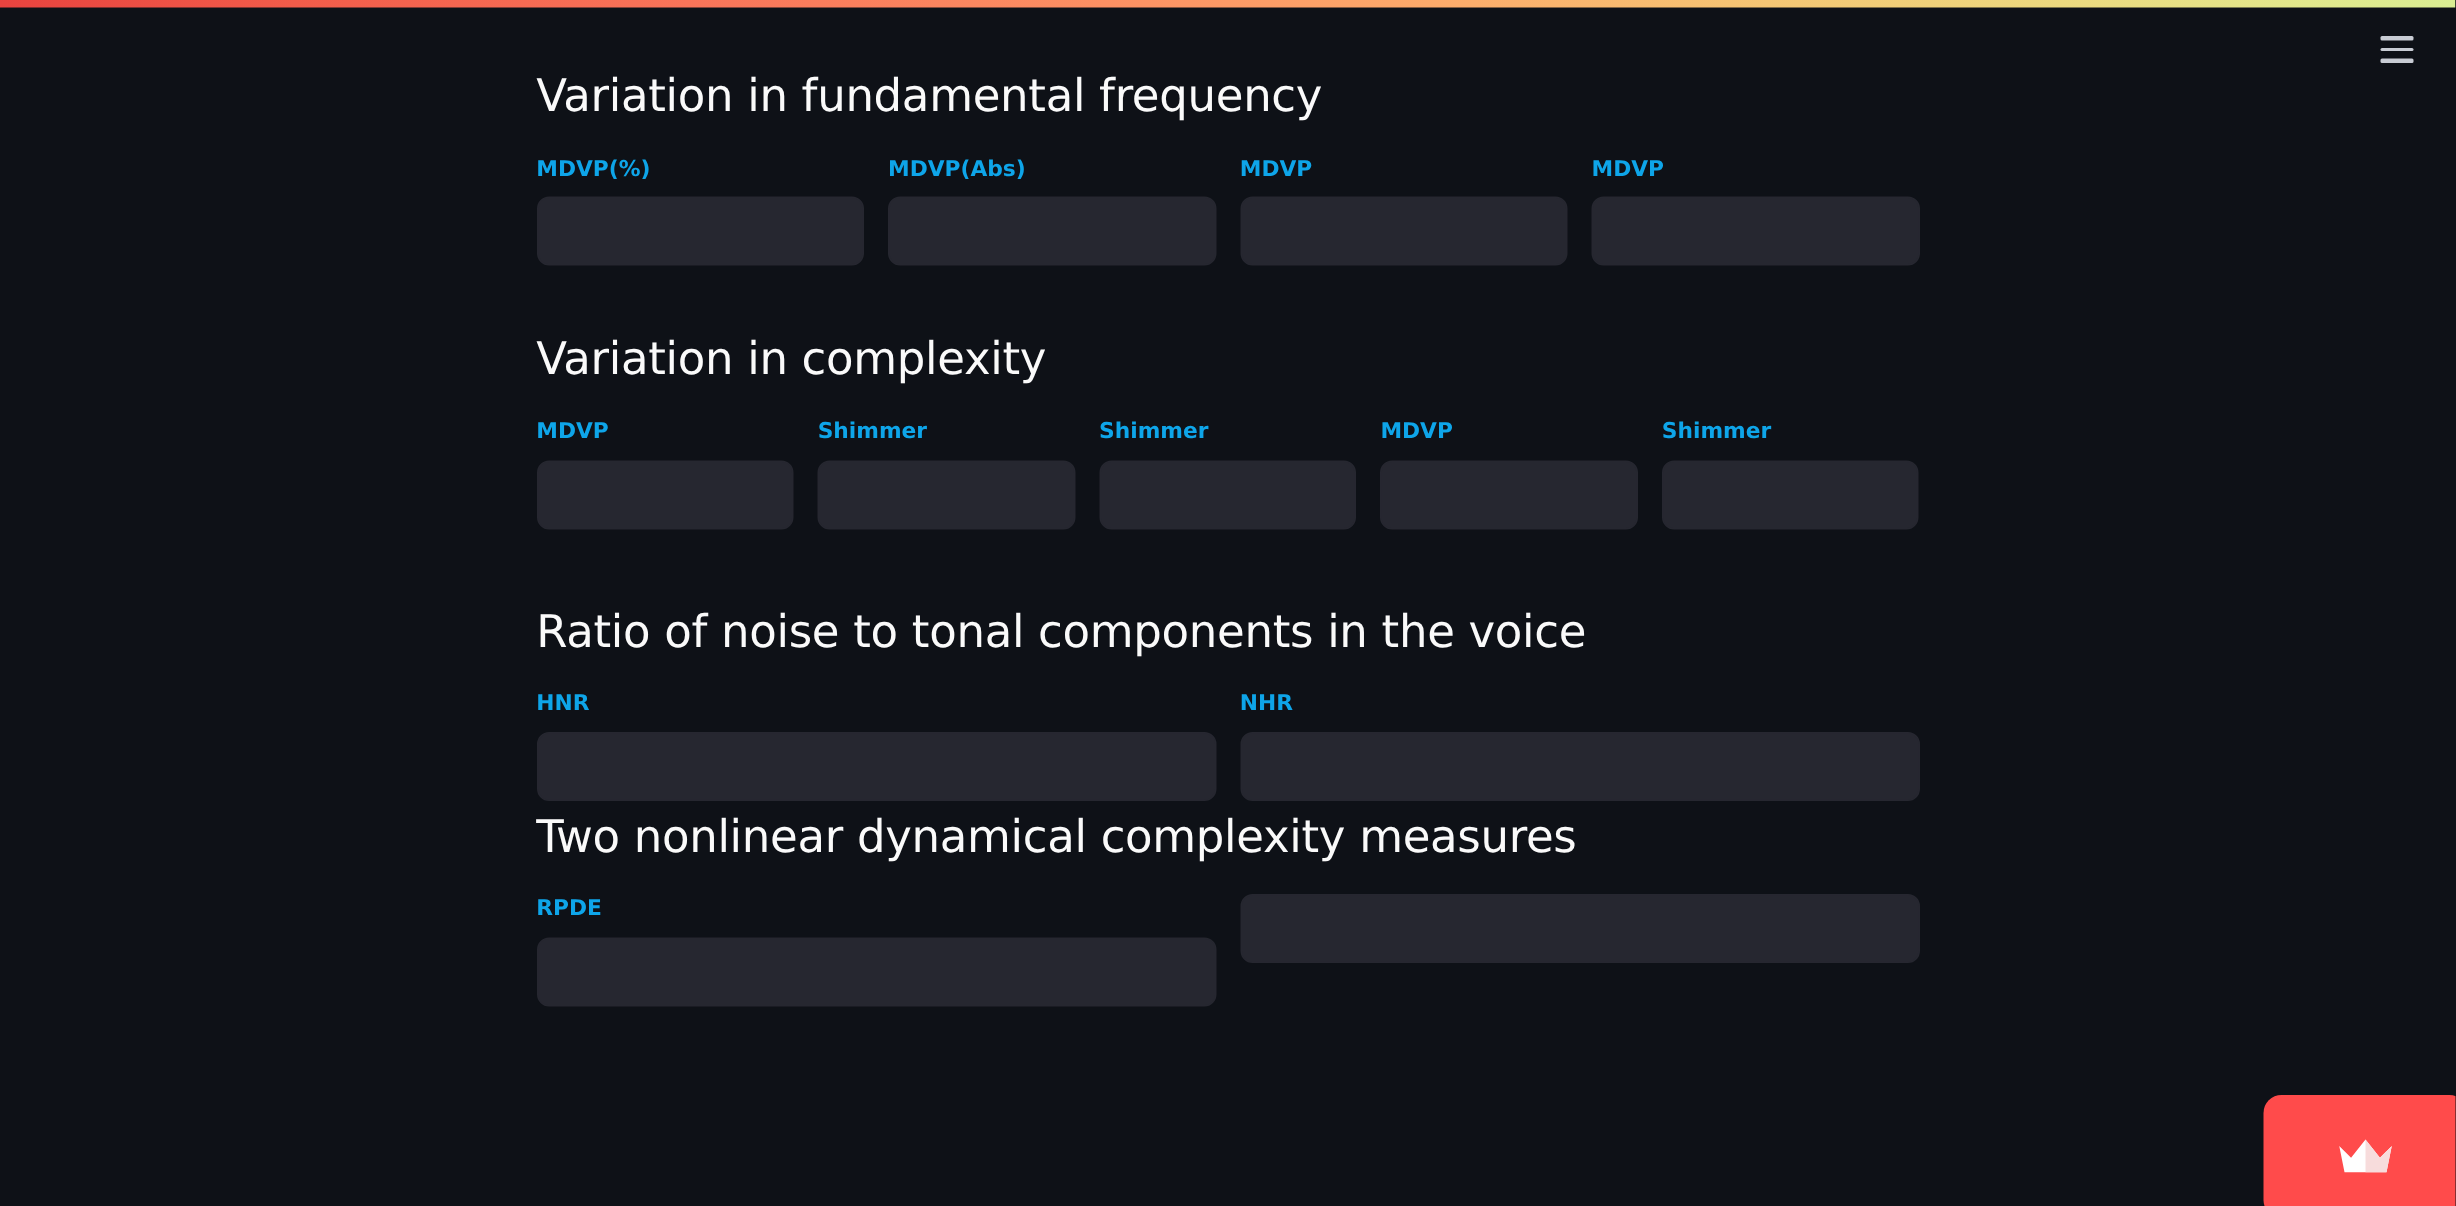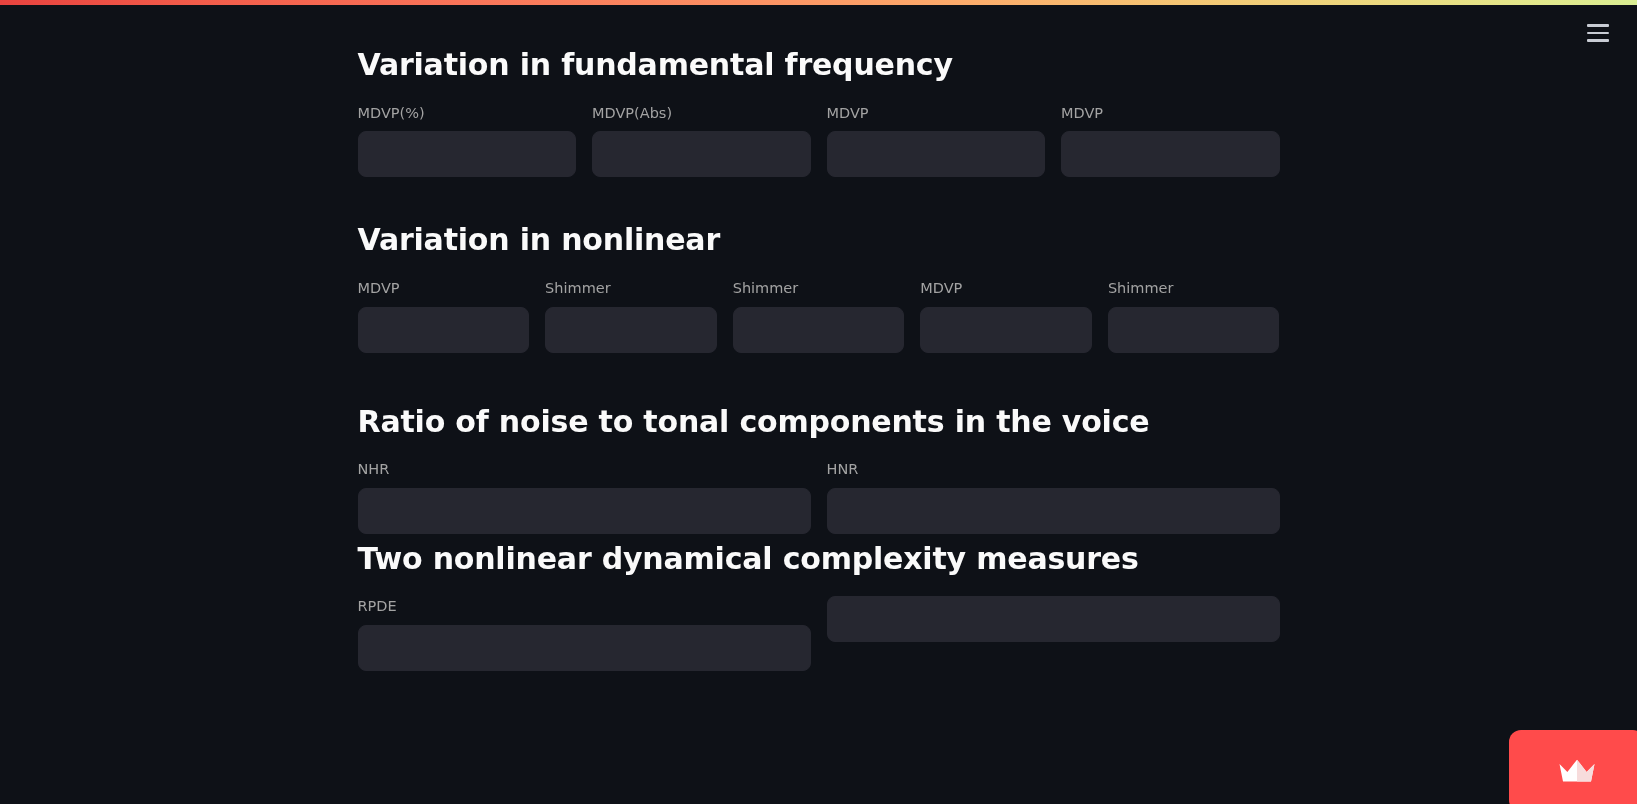--- a/index.html
+++ b/index.html
@@ -72,21 +72,21 @@
     width: 940px;
     margin: 0 auto;
     padding-top: 36px;
     padding-left: 9px;
     padding-right: 9px;
   }
 
   
   h2.section-title {
     font-size: 30px;
-    font-weight: 700;
+    font-weight: 400;
     letter-spacing: -0.2px;
     color: #fafafa;
     line-height: 1.25;
     padding-bottom: 4px;
   }
 
   .section {
     margin-bottom: 6px;
   }
   .section.s1 { margin-top: 10px; }
@@ -97,22 +97,22 @@
   
   .row {
     display: flex;
     gap: 16px;
     margin-top: 15px;
   }
   .row .field { flex: 1 1 0; min-width: 0; }
 
   .field-label {
     font-size: 14.5px;
-    font-weight: 400;
-    color: #a3a3a3;
+    font-weight: 700;
+    color: #0ea5e9;
     line-height: 1.5;
     margin-bottom: 7px;
     white-space: nowrap;
     overflow: hidden;
     text-overflow: ellipsis;
   }
 
   .num-input {
     display: block;
     width: 100%;
@@ -176,21 +176,21 @@
           <input class="num-input" type="text" value="" style="">
         </div>
         <div class="field">
           <div class="field-label">MDVP</div>
           <input class="num-input" type="text" value="" style="">
         </div>
       </div>
     </div>
 
     <div class="section s2">
-      <h2 class="section-title">Variation in nonlinear</h2>
+      <h2 class="section-title">Variation in complexity</h2>
       <div class="row">
         <div class="field">
           <div class="field-label">MDVP</div>
           <input class="num-input" type="text" value="" style="">
         </div>
         <div class="field">
           <div class="field-label">Shimmer</div>
           <input class="num-input" type="text" value="" style="">
         </div>
         <div class="field">
@@ -205,25 +205,25 @@
           <div class="field-label">Shimmer</div>
           <input class="num-input" type="text" value="" style="">
         </div>
       </div>
     </div>
 
     <div class="section s3">
       <h2 class="section-title">Ratio of noise to tonal components in the voice</h2>
       <div class="row">
         <div class="field">
+          <div class="field-label">HNR</div>
+          <input class="num-input" type="text" value="" style="">
+        </div>
+        <div class="field">
           <div class="field-label">NHR</div>
-          <input class="num-input" type="text" value="" style="">
-        </div>
-        <div class="field">
-          <div class="field-label">HNR</div>
           <input class="num-input" type="text" value="" style="">
         </div>
       </div>
     </div>
 
     <div class="section s4">
       <h2 class="section-title">Two nonlinear dynamical complexity measures</h2>
       <div class="row">
         <div class="field">
           <div class="field-label">RPDE</div>

